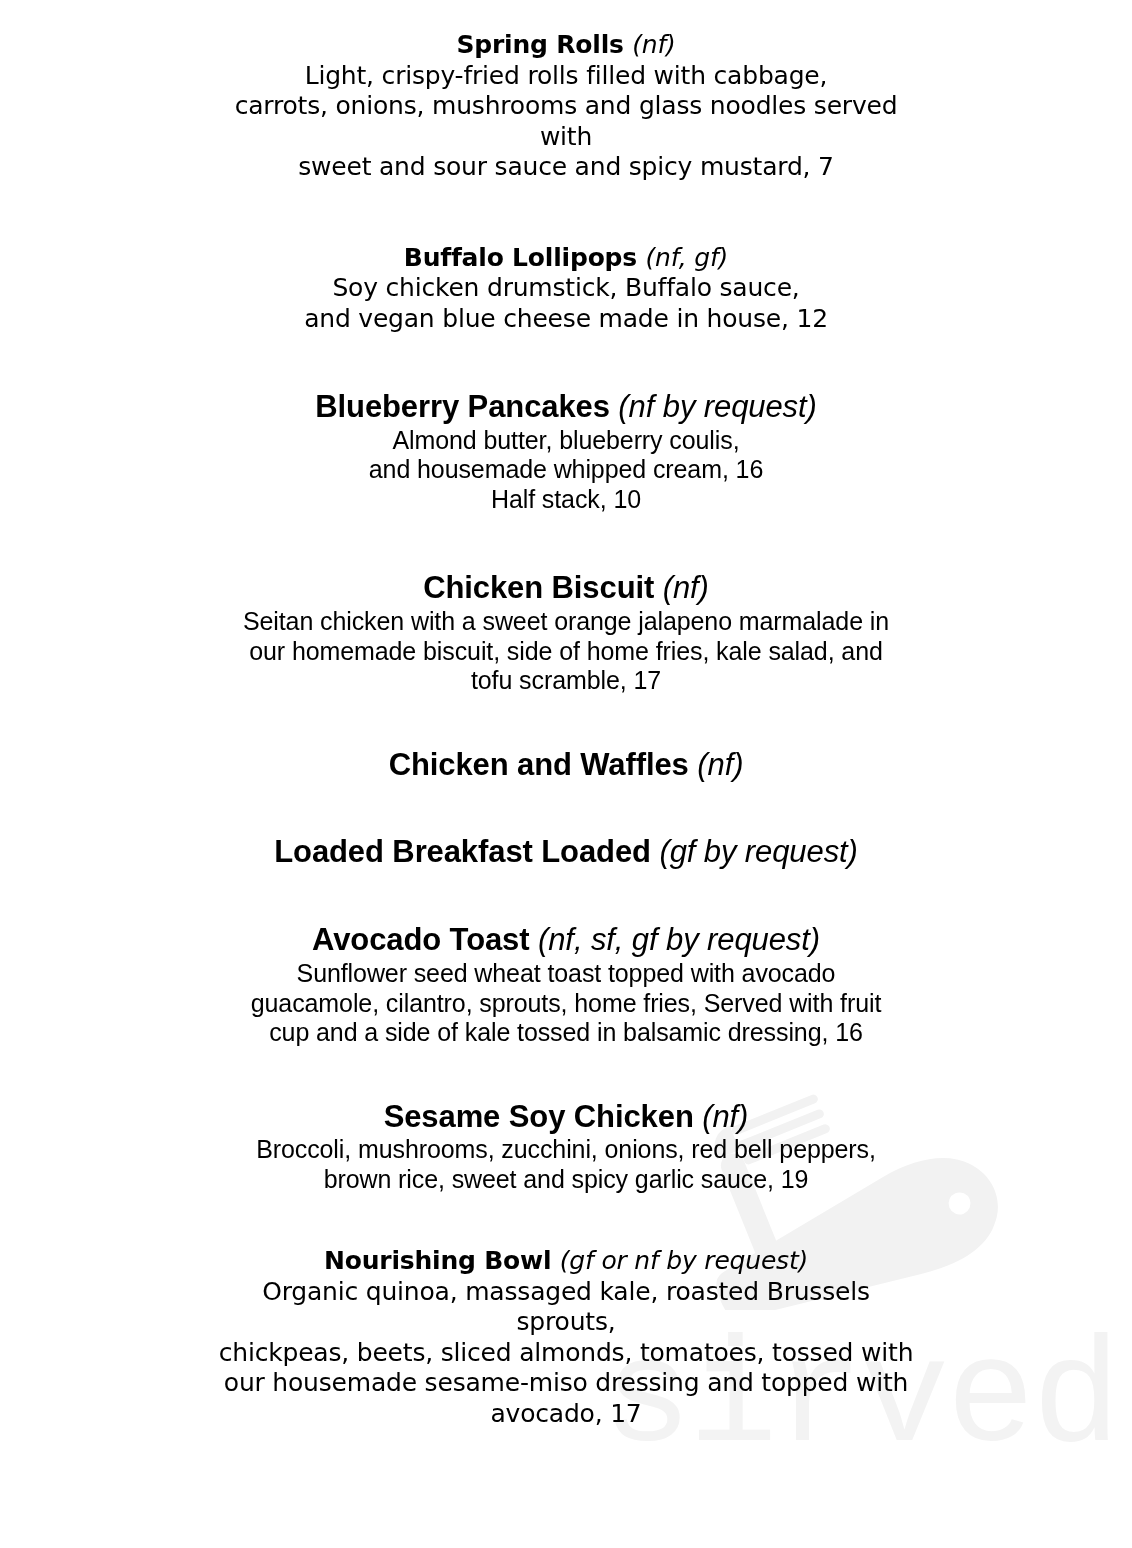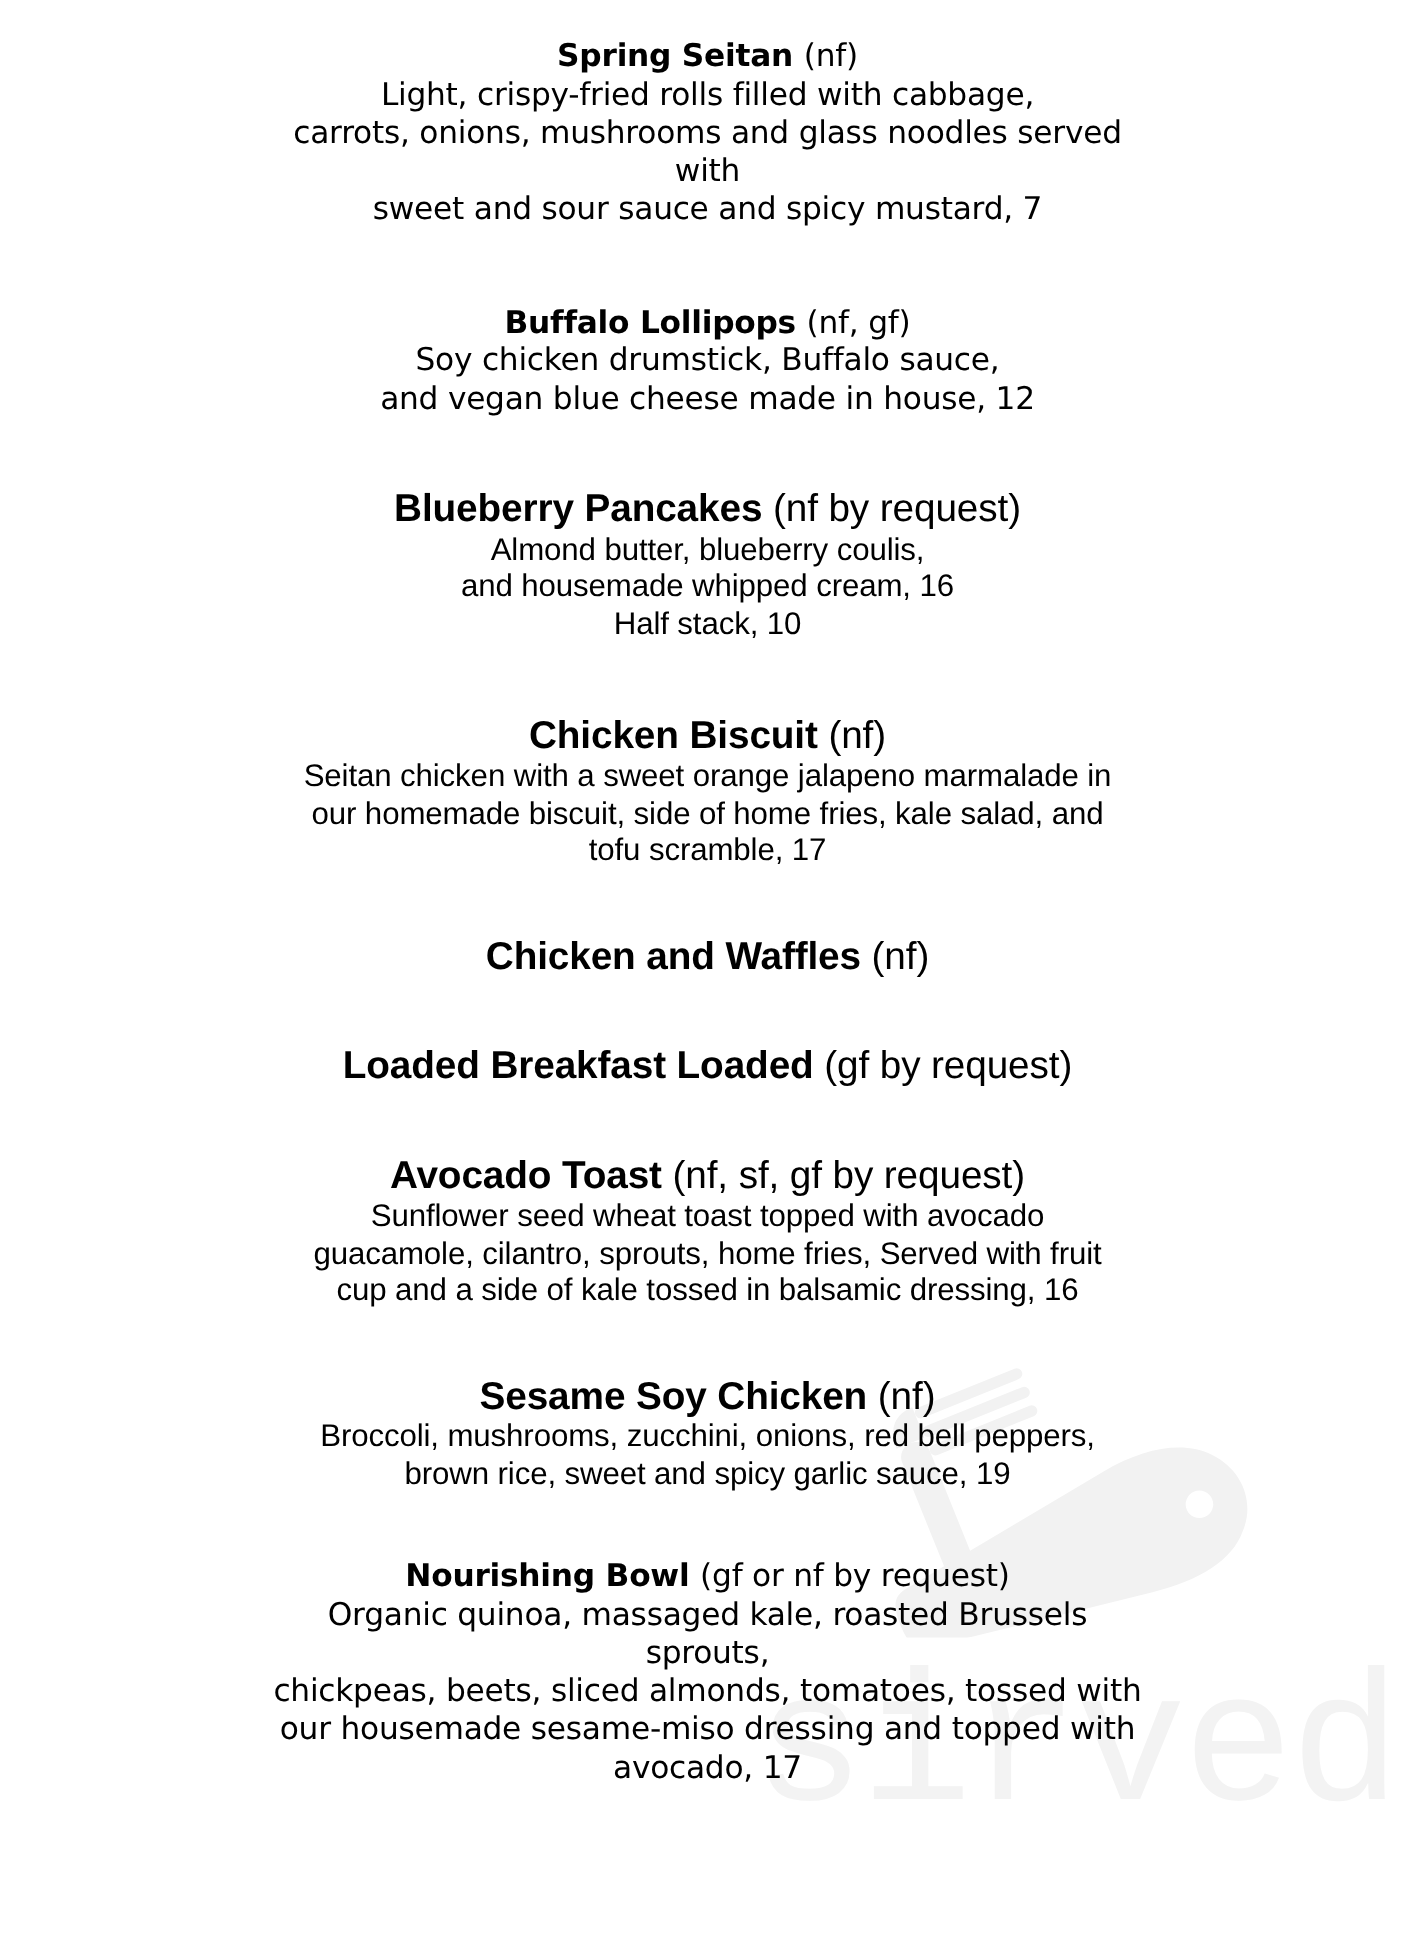--- a/index.html
+++ b/index.html
@@ -58,20 +58,21 @@
   .menu-item { margin: 0; }
 
   .item-heading {
     margin: 0;
     font-weight: 700;
     line-height: 1.22;
   }
   .item-name { font-weight: 700; }
   .item-tag {
     font-weight: 400;
+    font-style: italic;
   }
   .item-desc {
     margin: 0;
     font-weight: 400;
     line-height: 1.2;
     white-space: pre-line;
   }
 
   
   .font-geo .item-heading,
@@ -114,21 +115,21 @@
             <circle cx="258" cy="61" r="11" fill="#ffffff"></circle>
           </g>
         </g>
       </svg>
     </div>
     <div class="wm-wordmark">sirved</div>
   </div>
 
   <div class="menu">
       <div class="menu-item font-geo" style="margin-top: 0px;">
-        <div class="item-heading"><span class="item-name">Spring Seitan</span> <span class="item-tag">(nf)</span></div>
+        <div class="item-heading"><span class="item-name">Spring Rolls</span> <span class="item-tag">(nf)</span></div>
         <div class="item-desc">Light, crispy-fried rolls filled with cabbage,
 carrots, onions, mushrooms and glass noodles served with
 sweet and sour sauce and spicy mustard, 7</div>
       </div>
       <div class="menu-item font-geo" style="margin-top: 60px;">
         <div class="item-heading"><span class="item-name">Buffalo Lollipops</span> <span class="item-tag">(nf, gf)</span></div>
         <div class="item-desc">Soy chicken drumstick, Buffalo sauce,
 and vegan blue cheese made in house, 12</div>
       </div>
       <div class="menu-item font-grot" style="margin-top: 54px;">

